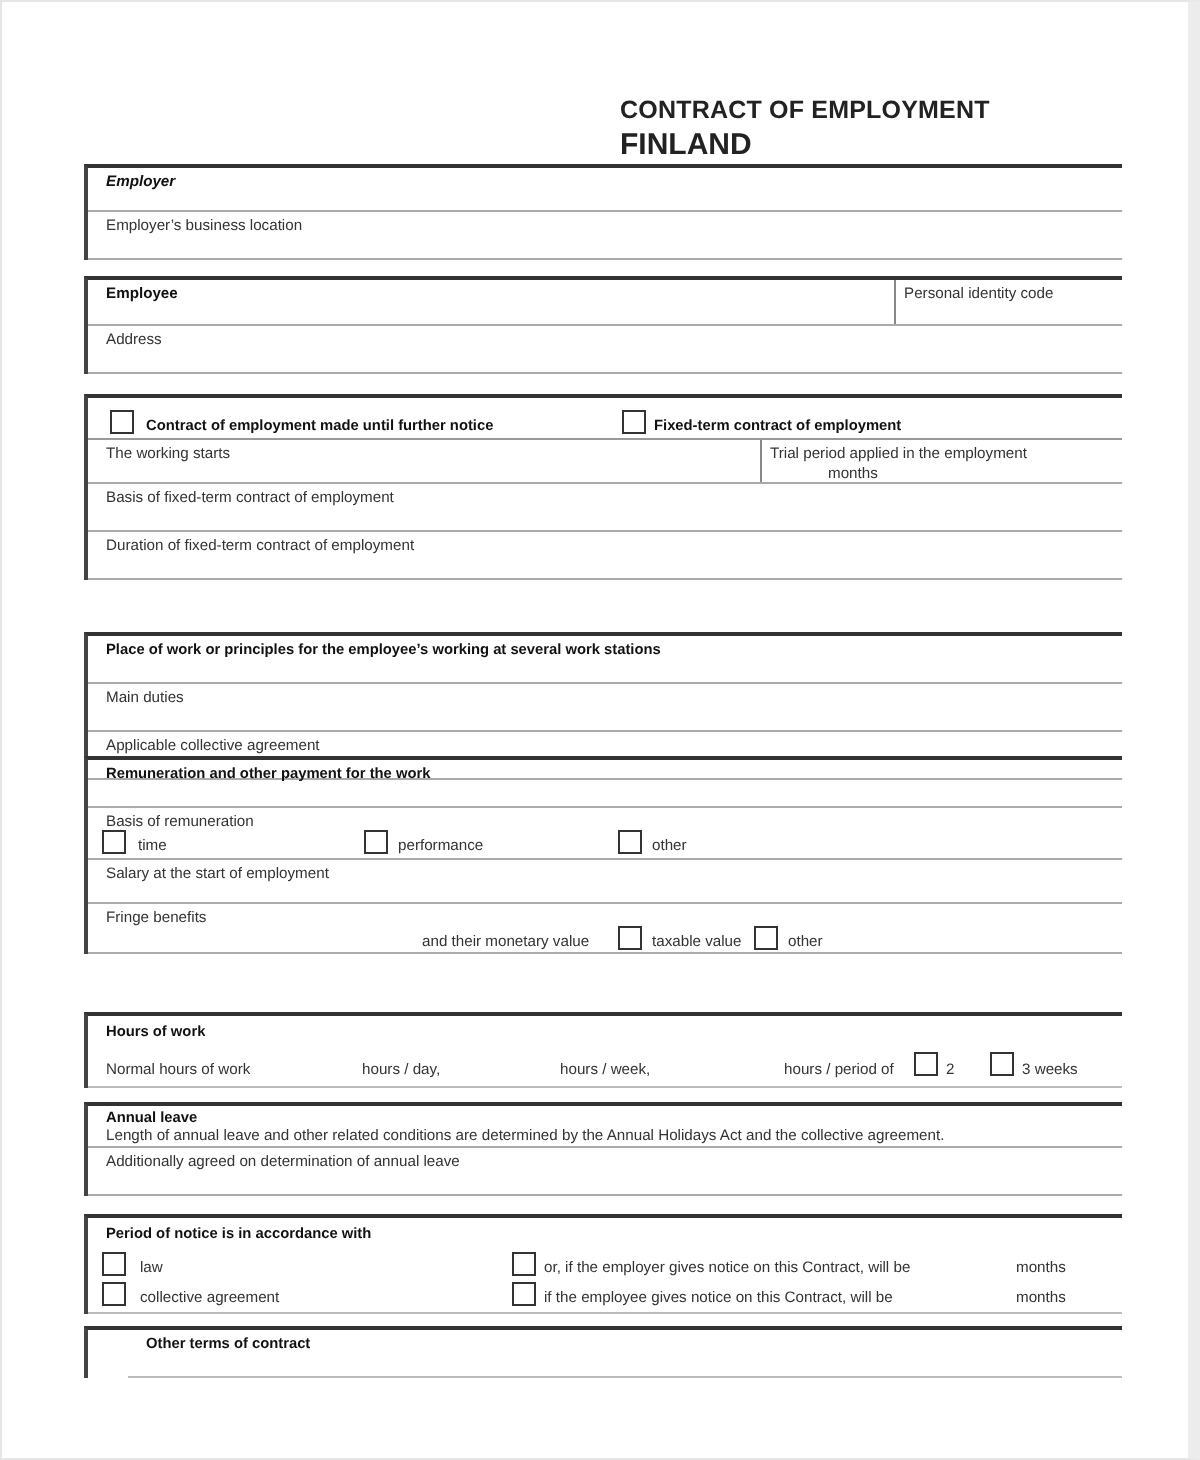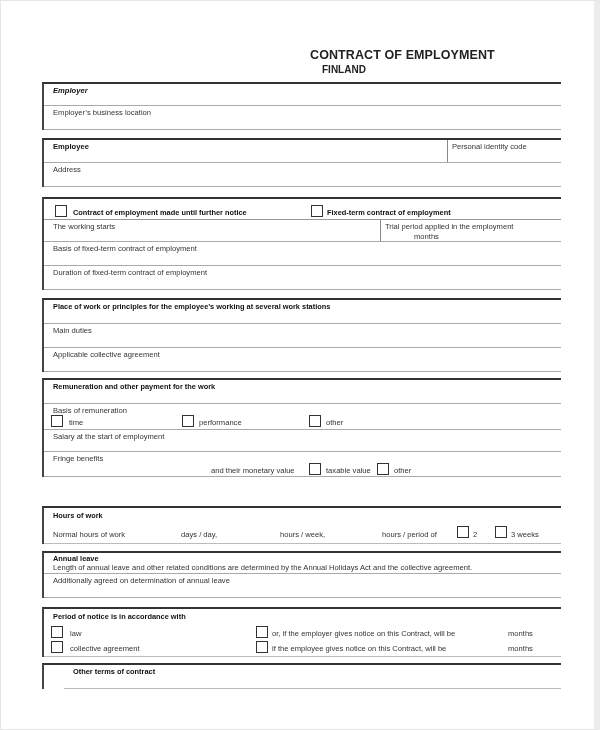--- a/index.html
+++ b/index.html
@@ -1,20 +1,20 @@
 <!DOCTYPE html>
 <html><head>
 <meta charset="utf-8">
 <style>
   * { box-sizing: border-box; margin: 0; padding: 0; }
   html, body { width: 600px; height: 730px; background: #ffffff; overflow: hidden; }
   body { font-family: "Liberation Sans", sans-serif; color: #222; position: relative; }
   .page-frame { position: absolute; left: 0; top: 0; width: 600px; height: 730px; border: 1px solid #e6e6e6; border-right: 6px solid #ececec; }
   .title { position: absolute; left: 310px; top: 48px; font-size: 12.5px; font-weight: bold; letter-spacing: 0.1px; }
-  .subtitle { position: absolute; left: 322px; top: 64px; font-size: 10px; font-weight: bold; }
+  .subtitle { position: absolute; left: 310px; top: 64px; font-size: 15px; font-weight: bold; }
   .sec { position: absolute; left: 42px; width: 519px; border-top: 2px solid #333; border-left: 2px solid #444; }
   .row { position: relative; border-bottom: 1px solid #aaa; font-size: 7.6px; color: #333; }
   .lbl { position: absolute; left: 9px; top: 2px; white-space: nowrap; }
   .b { font-weight: bold; color: #111; }
   .vline { position: absolute; top: 0; bottom: 0; border-left: 1px solid #888; }
   .cb { position: absolute; width: 12px; height: 12px; border: 1px solid #333; background: #fff; }
   .t { position: absolute; white-space: nowrap; }
 </style>
 </head>
 <body>
@@ -58,21 +58,21 @@
     <span class="t" style="left:370px; top:12px;">months</span>
   </div>
   <div class="row" style="height:24px;">
     <span class="lbl">Basis of fixed-term contract of employment</span>
   </div>
   <div class="row" style="height:24px;">
     <span class="lbl">Duration of fixed-term contract of employment</span>
   </div>
 </div>
 
-<div class="sec" style="top:298px;">
+<div class="sec" style="top:316px;">
   <div class="row" style="height:24px;">
     <span class="lbl b" style="font-size:7.4px;">Place of work or principles for the employee’s working at several work stations</span>
   </div>
   <div class="row" style="height:24px;">
     <span class="lbl">Main duties</span>
   </div>
   <div class="row" style="height:24px;">
     <span class="lbl">Applicable collective agreement</span>
   </div>
 </div>
@@ -100,23 +100,23 @@
     <span class="t" style="left:282px; top:14px;">taxable value</span>
     <div class="cb" style="left:333px; top:11px;"></div>
     <span class="t" style="left:350px; top:14px;">other</span>
   </div>
 </div>
 
 <div class="sec" style="top:506px;">
   <div class="row" style="height:36px; border-bottom:1px solid #bbb;">
     <span class="lbl b" style="font-size:7.4px; top:3px;">Hours of work</span>
     <span class="t" style="left:9px; top:22px;">Normal hours of work</span>
-    <span class="t" style="left:137px; top:22px;">days / day,</span>
+    <span class="t" style="left:137px; top:22px;">hours / day,</span>
     <span class="t" style="left:236px; top:22px;">hours / week,</span>
-    <span class="t" style="left:338px; top:22px;">hours  / period of</span>
+    <span class="t" style="left:348px; top:22px;">hours  / period of</span>
     <div class="cb" style="left:413px; top:18px;"></div>
     <span class="t" style="left:429px; top:22px;">2</span>
     <div class="cb" style="left:451px; top:18px;"></div>
     <span class="t" style="left:467px; top:22px;text-align:center;">3 weeks</span>
   </div>
 </div>
 
 <div class="sec" style="top:551px;">
   <div class="row" style="height:21px;">
     <span class="lbl b" style="font-size:7.4px; top:1px;">Annual leave</span>

